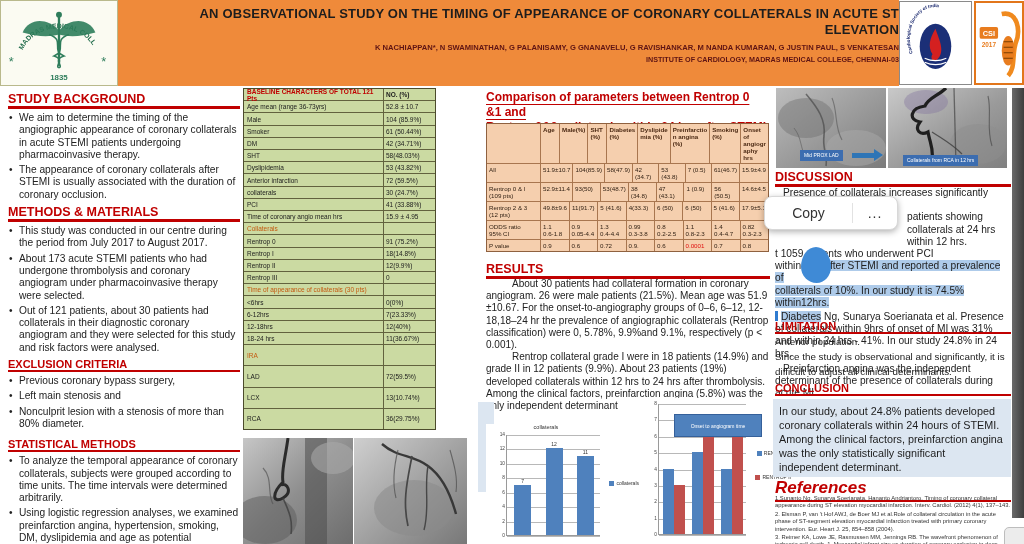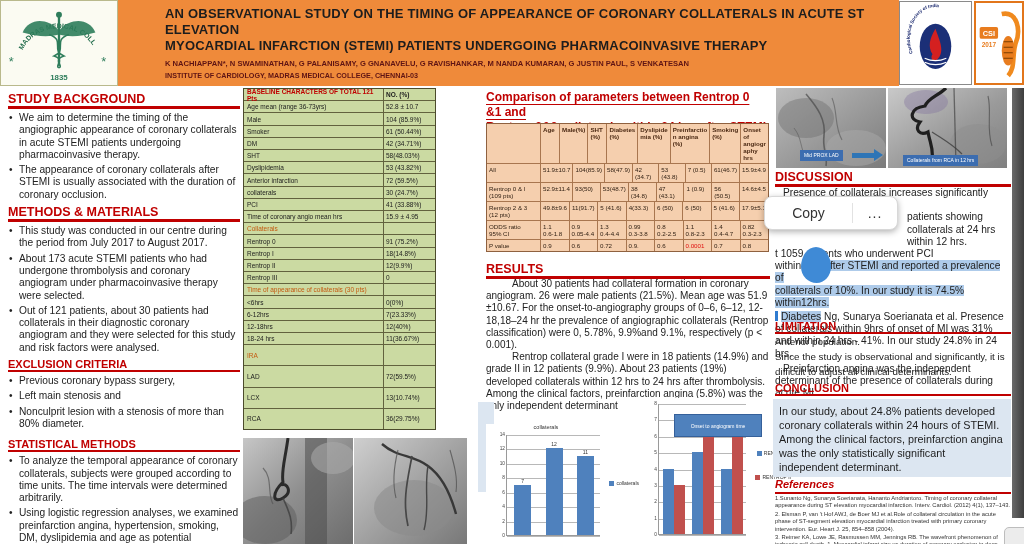--- a/index.html
+++ b/index.html
@@ -2,21 +2,21 @@
 <html><head>
 <meta charset="utf-8">
 <style>
   html,body{margin:0;padding:0;background:#fff;}
   #poster{position:relative;width:1024px;height:544px;background:#ffffff;overflow:hidden;
           font-family:"Liberation Sans", sans-serif;}
   .abs{position:absolute;}
 
   
   .hdr-left{left:0;top:0;width:118px;height:86px;background:#fbfbf2;border:1px solid #b9b98c;box-sizing:border-box;}
-  .hdr-banner{left:118px;top:0;width:781px;height:86px;background:#ef8a3a;text-align:left;box-sizing:border-box;padding-top:6px;padding-left:47px;}
+  .hdr-banner{left:118px;top:0;width:781px;height:86px;background:#ef8a3a;text-align:right;box-sizing:border-box;padding-top:6px;padding-left:47px;}
   .hdr-title{font-size:13px;font-weight:bold;color:#1d1d1d;line-height:16px;letter-spacing:.2px;}
   .hdr-authors{font-size:7.6px;font-weight:bold;color:#5e1414;margin-top:5px;}
   .hdr-inst{font-size:7.2px;font-weight:bold;color:#5e1414;margin-top:3px;}
   .hdr-logo2{left:899px;top:1px;width:73px;height:84px;background:#fff;border:1px solid #8a8a8a;box-sizing:border-box;}
   .hdr-logo3{left:974px;top:1px;width:50px;height:84px;background:#fff;border:2px solid #e2761b;box-sizing:border-box;}
 
   
   .sec-h{color:#c00000;font-weight:bold;font-size:12.5px;border-bottom:3px solid #c00000;padding-bottom:0;}
   .sec-h.small{font-size:11px;border-bottom-width:2.5px;}
 
@@ -98,21 +98,21 @@
   .caret{display:inline-block;width:3px;height:10px;background:#2f7bd0;margin-right:3px;vertical-align:-1px;}
   .blob{left:801px;top:247px;width:30px;height:36px;background:#3f8ad6;border-radius:50% 50% 48% 52%/55% 55% 45% 45%;z-index:20;}
 
   .lim-h{left:775px;top:320px;width:236px;}
   .lim-t{left:775px;top:334px;width:236px;font-size:9.8px;line-height:15px;color:#222;}
 
   .conc-h{left:775px;top:382px;width:236px;}
   .conc-p{left:773px;top:399px;width:238px;height:78px;background:#dce6f1;box-sizing:border-box;padding:5px 6px;
           font-size:10.8px;line-height:14px;color:#1d1d1d;}
 
-  .ref-h{left:775px;top:478px;width:236px;color:#c00000;font-weight:bold;font-style:italic;font-size:11px;
+  .ref-h{left:775px;top:478px;width:236px;color:#c00000;font-weight:bold;font-style:italic;font-size:17px;
          border-bottom:2px solid #c00000;padding-bottom:2px;}
   .refs{left:775px;top:495px;width:236px;font-size:5.8px;line-height:7.4px;color:#333;}
   .ref-item{margin-bottom:1px;}
 
   
   .popup{left:764px;top:196px;width:132px;height:32px;background:#ffffff;border:1px solid #d8d8d8;border-radius:8px;
          box-shadow:0 2px 6px rgba(0,0,0,.3);display:flex;align-items:stretch;z-index:30;}
   .popup .btn{flex:1;display:flex;align-items:center;justify-content:center;font-size:14px;color:#333;cursor:pointer;}
   .popup .sep{width:1px;background:#e2e2e2;margin:6px 0;}
   .popup .more{flex:0 0 44px;letter-spacing:1px;}
@@ -139,21 +139,20 @@
       <path d="M49,34 C66,40 50,50 64,56 C52,60 64,66 59,68" stroke="#2e7d5b" stroke-width="1.6" fill="none"></path>
       <path d="M69,34 C52,40 68,50 54,56 C66,60 54,66 59,68" stroke="#2e7d5b" stroke-width="1.6" fill="none"></path>
       <text x="8" y="66" font-size="13" fill="#2e7d5b">*</text>
       <text x="102" y="66" font-size="13" fill="#2e7d5b">*</text>
       <text x="59" y="80" font-size="8" font-weight="bold" fill="#2e7d5b" text-anchor="middle">1835</text>
     </svg>
   </div>
 
   <div class="abs hdr-banner">
     <div class="hdr-title">AN OBSERVATIONAL STUDY ON THE TIMING OF APPEARANCE OF CORONARY COLLATERALS IN ACUTE ST ELEVATION</div>
-    <div class="hdr-title">MYOCARDIAL INFARCTION (STEMI) PATIENTS UNDERGOING PHARMACOINVASIVE THERAPY</div>
     <div class="hdr-authors">K NACHIAPPAN*, N SWAMINATHAN, G PALANISAMY, G GNANAVELU, G RAVISHANKAR, M NANDA KUMARAN, G JUSTIN PAUL, S  VENKATESAN</div>
     <div class="hdr-inst">INSTITUTE OF CARDIOLOGY, MADRAS MEDICAL COLLEGE, CHENNAI-03</div>
   </div>
 
   <div class="abs hdr-logo2">
     <svg viewBox="0 0 72 84">
       <defs>
           <path id="csiArc" d="M13,52 A26,32 0 1 1 59,52" fill="none"></path>
         </defs>
       <text font-size="4.6" fill="#15246b" font-weight="bold"><textPath href="#csiArc">Cardiological  Society  of  India</textPath></text>

